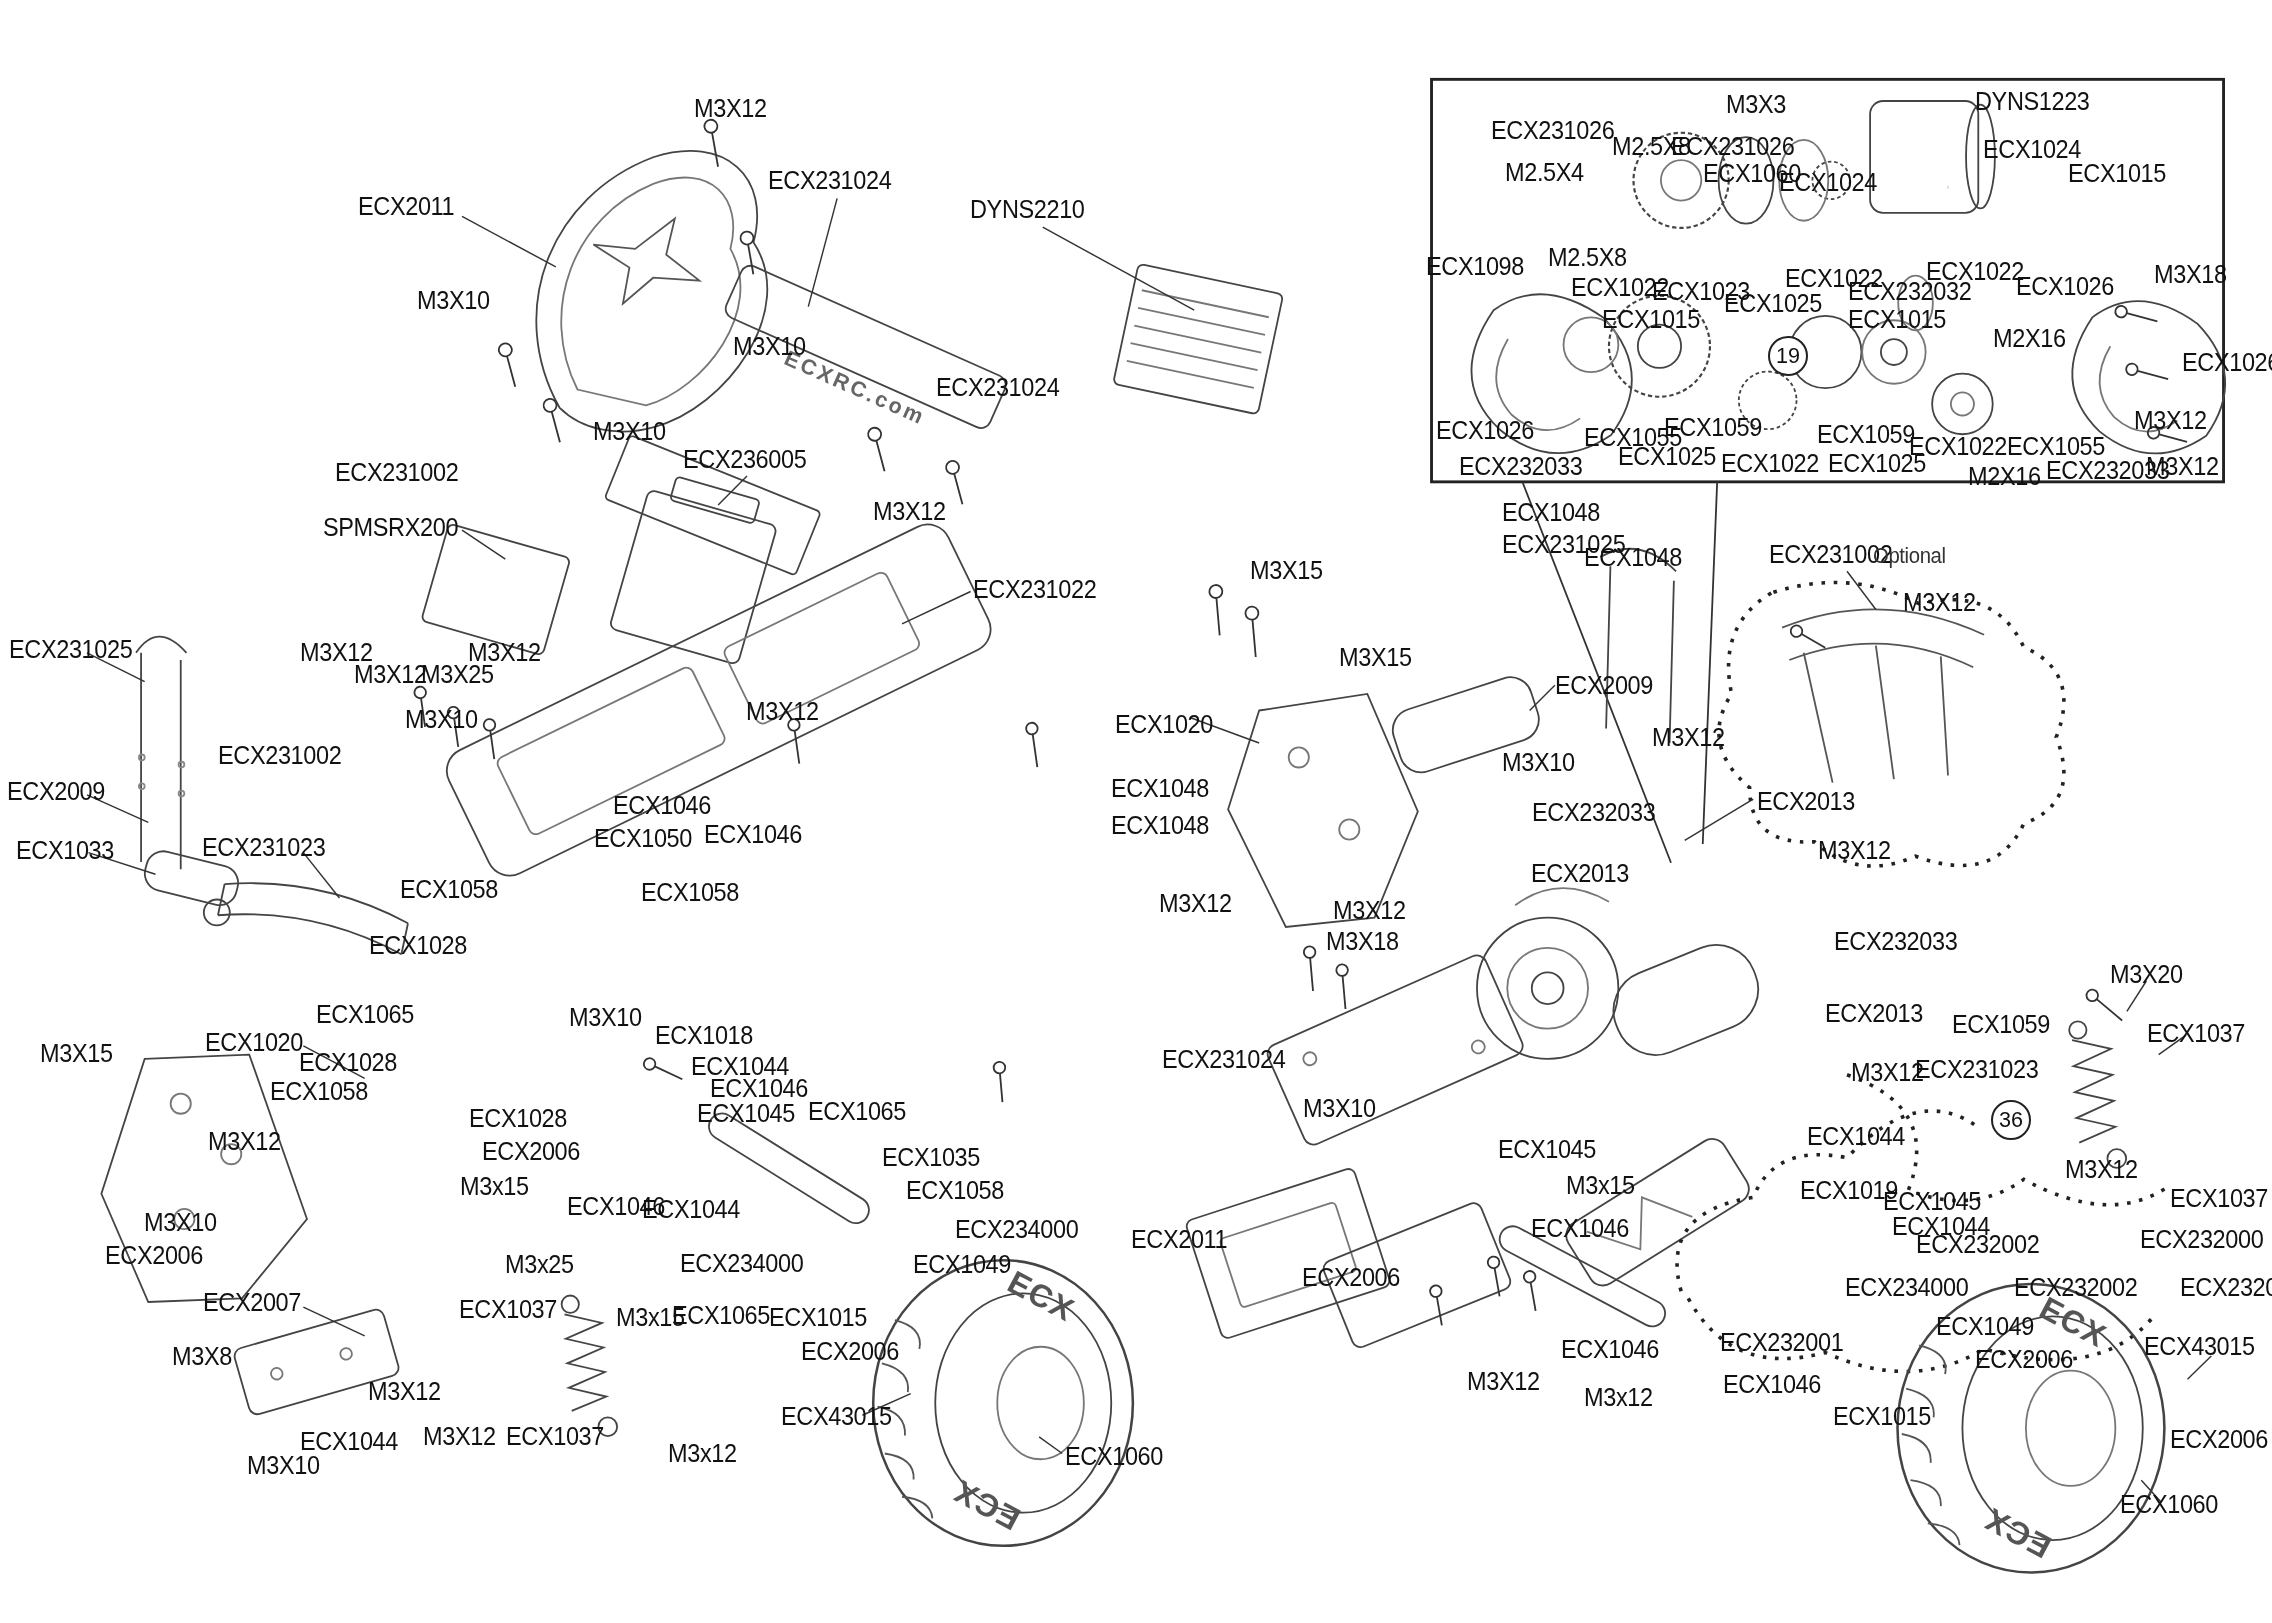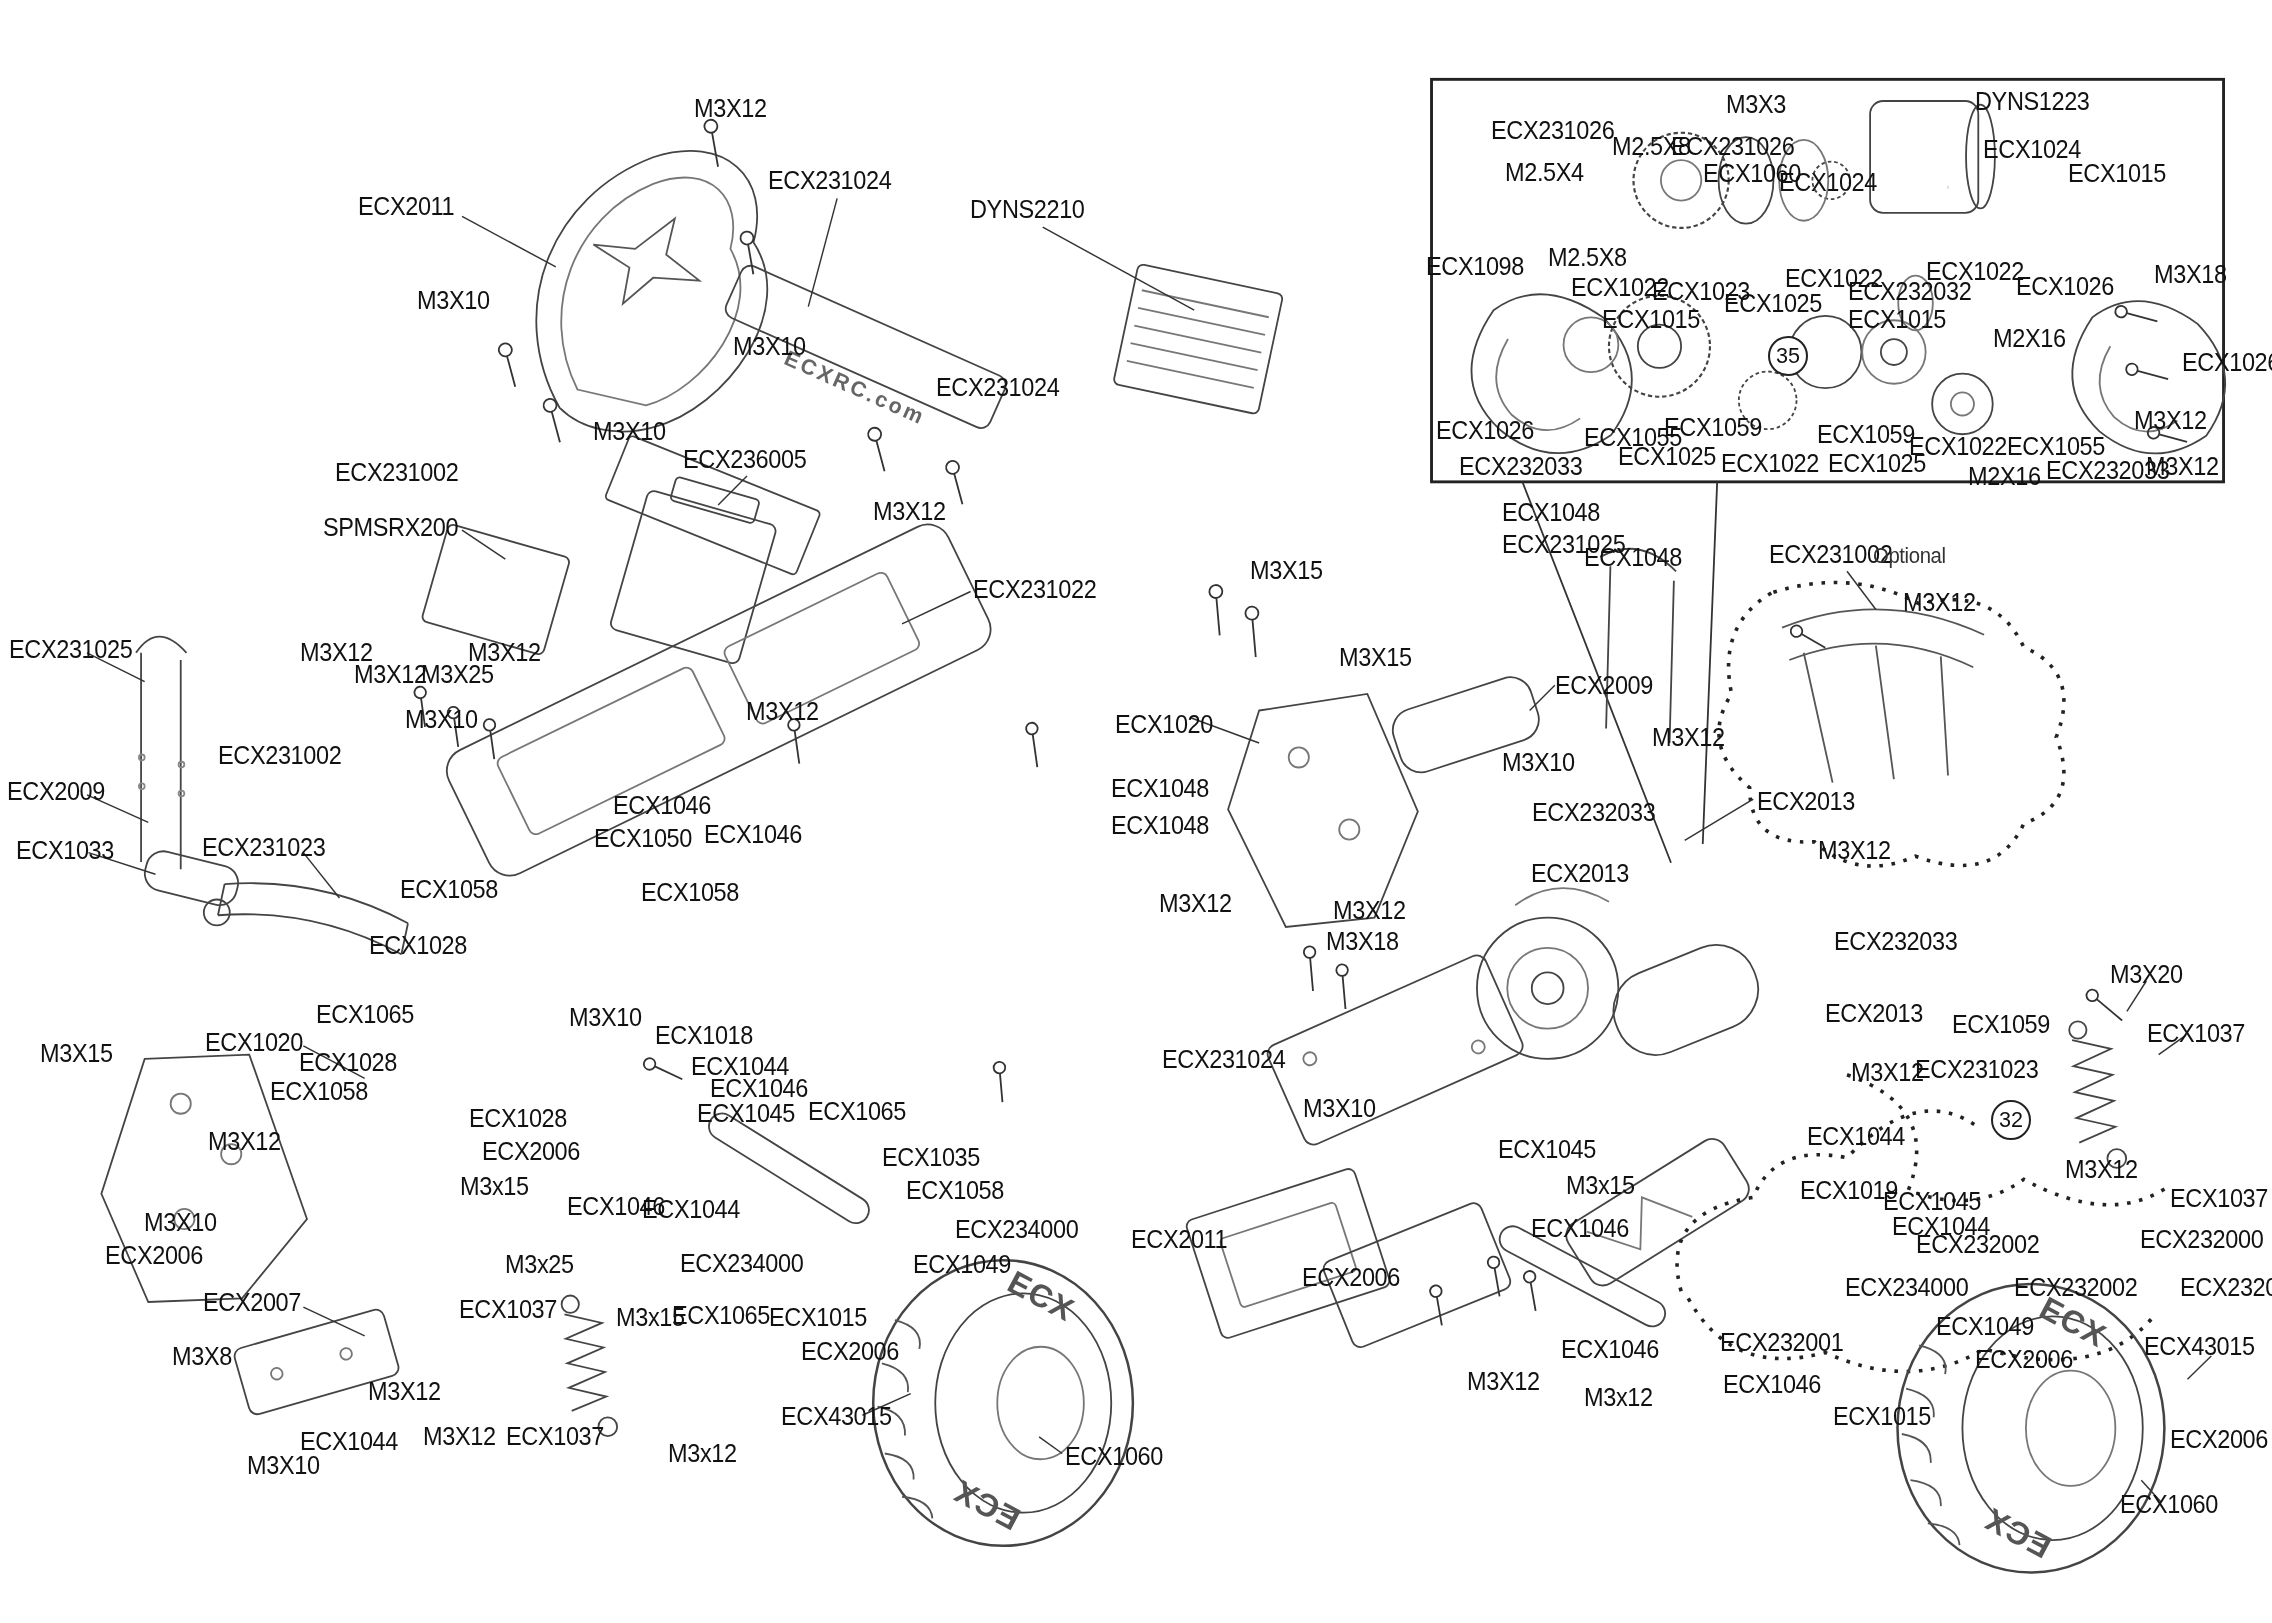--- a/index.html
+++ b/index.html
@@ -533,17 +533,17 @@
       <span class="callout" style="left: 1720px; top: 1329px;">ECX232001</span>
       <span class="callout" style="left: 1723px; top: 1371px;">ECX1046</span>
       <span class="callout" style="left: 1833px; top: 1403px;">ECX1015</span>
       <span class="callout" style="left: 1936px; top: 1313px;">ECX1049</span>
       <span class="callout" style="left: 1975px; top: 1346px;">ECX2006</span>
       <span class="callout" style="left: 2144px; top: 1333px;">ECX43015</span>
       <span class="callout" style="left: 2170px; top: 1426px;">ECX2006</span>
       <span class="callout" style="left: 2120px; top: 1491px;">ECX1060</span>
     </div>
   <div id="badge-layer">
-      <div class="badge" style="left: 1768px; top: 336px;">35</div>
-      <div class="badge" style="left: 1991px; top: 1100px;">32</div>
+      <div class="badge" style="left: 1768px; top: 336px;">19</div>
+      <div class="badge" style="left: 1991px; top: 1100px;">36</div>
     </div>
 </div>
 
 
 </body></html>

